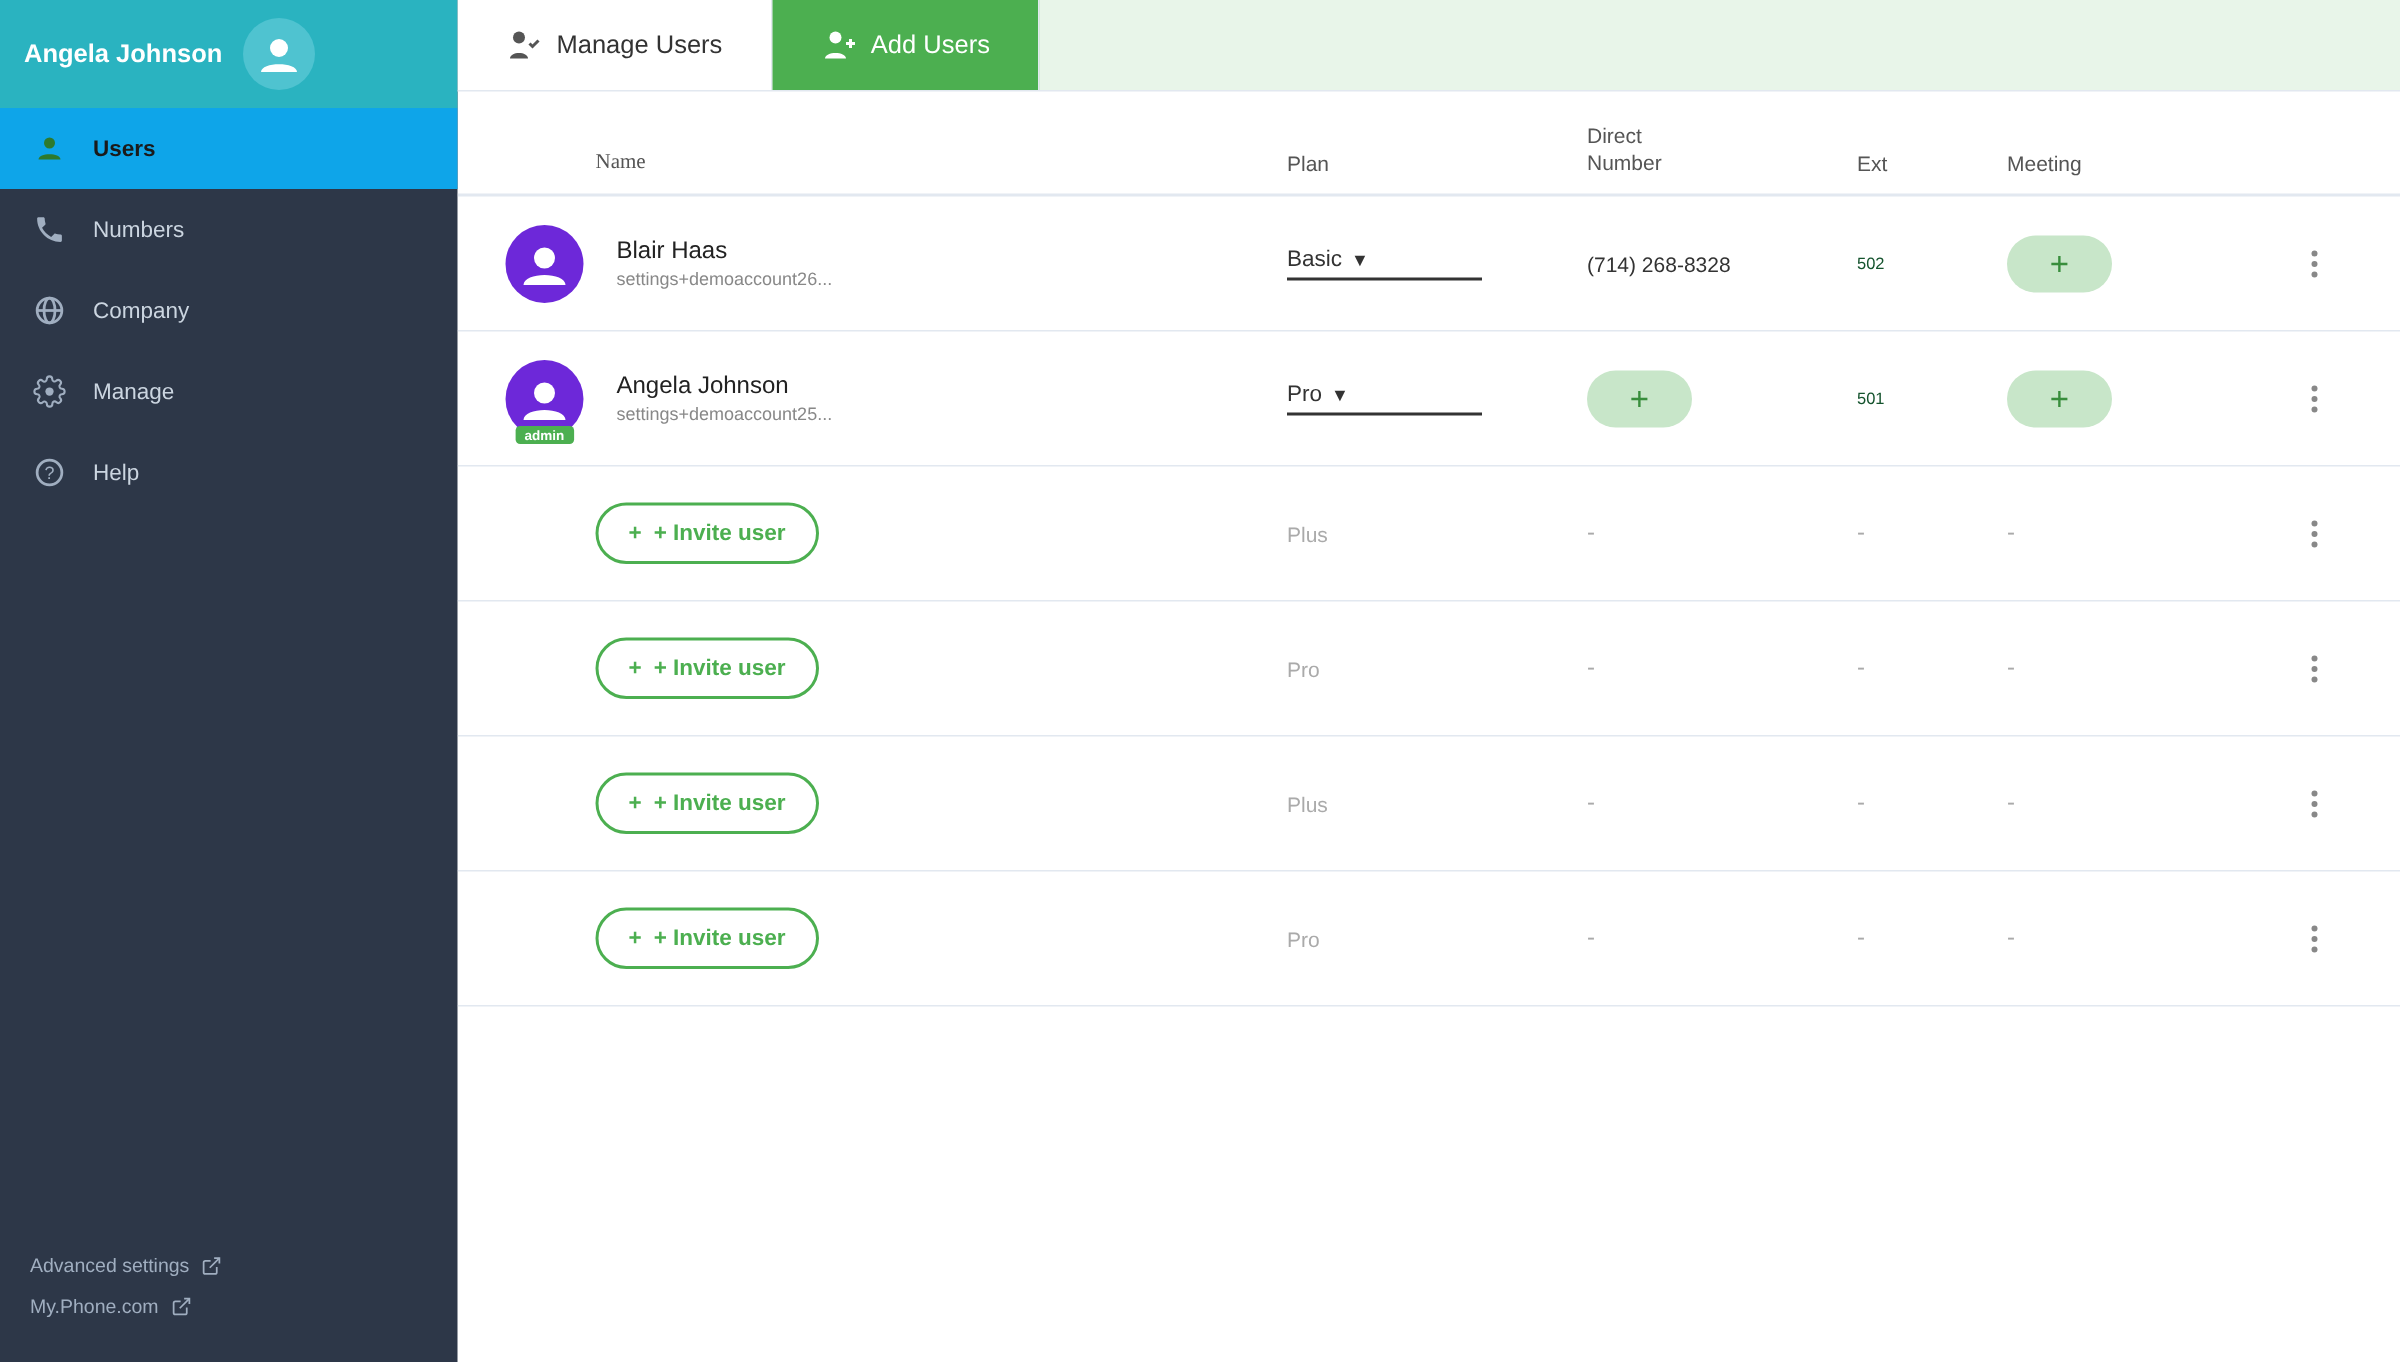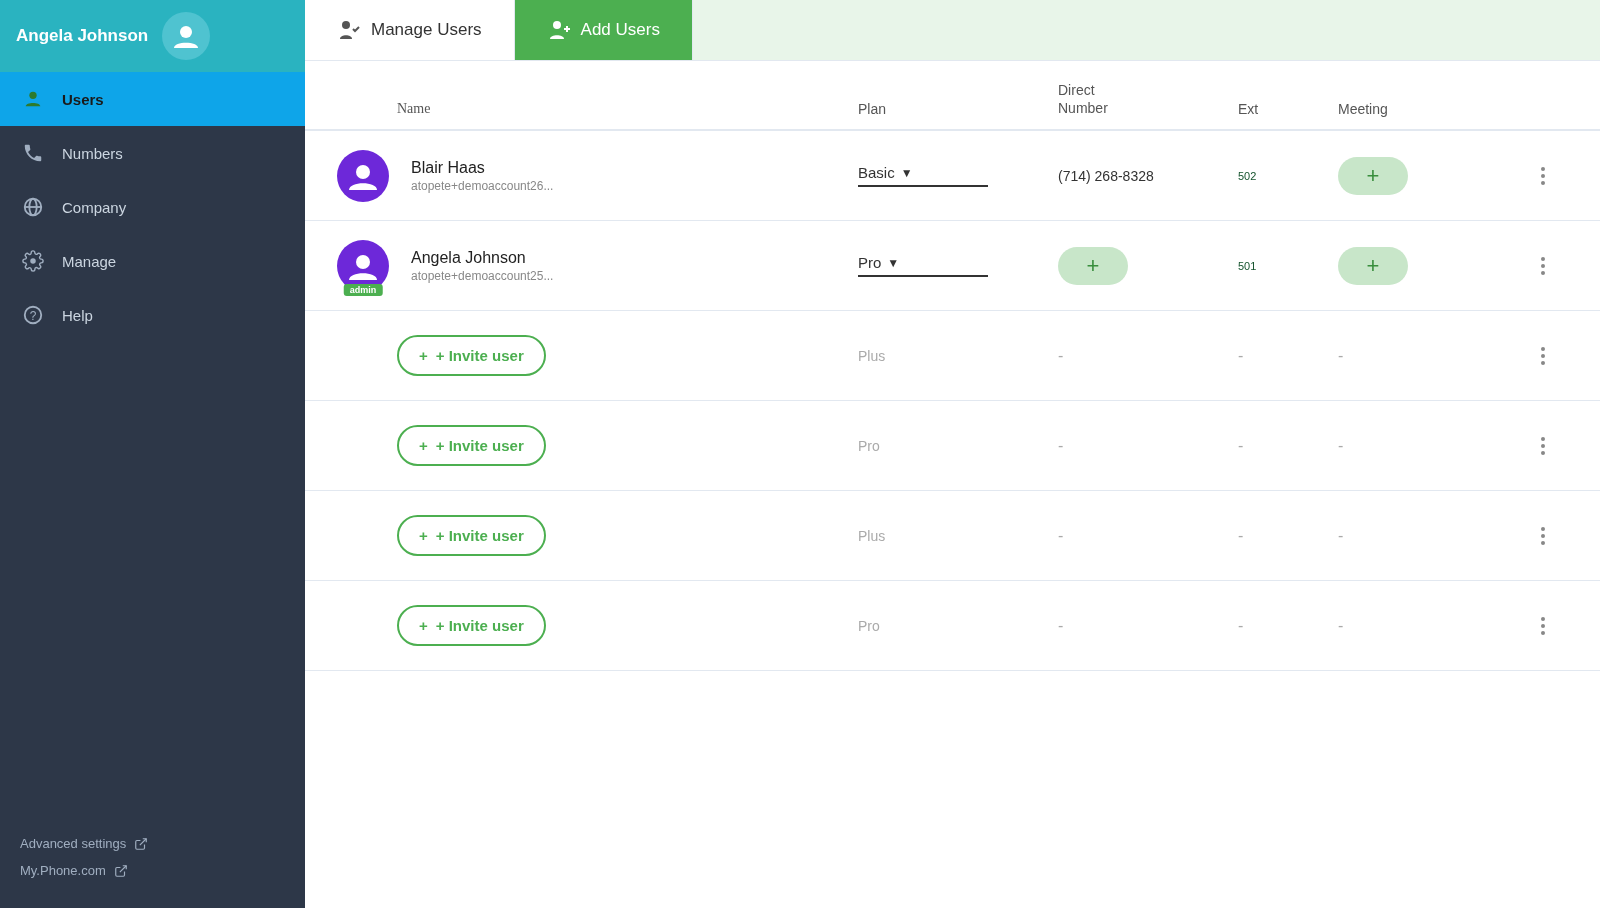--- a/index.html
+++ b/index.html
@@ -374,21 +374,21 @@
 
     <div class="table-row">
       <div class="user-avatar">
         <svg width="32" height="32" viewBox="0 0 32 32" fill="#fff">
             <circle cx="16" cy="12" r="7"></circle>
             <path d="M2 30c0-9 28-9 28 0"></path>
           </svg>
       </div>
       <div class="user-info">
         <div class="user-name">Blair Haas</div>
-        <div class="user-email">atopete+demoaccount26...</div>
+        <div class="user-email">settings+demoaccount26...</div>
       </div>
       <div class="plan-select">
         <span>Basic</span>
         <span class="arrow">▼</span>
       </div>
       <div class="phone-number">(714) 268-8328</div>
       <div class="ext-number">502</div>
       <button class="add-btn">+</button>
       <div class="more-btn">
         <div class="more-dot"></div>
@@ -400,21 +400,21 @@
     <div class="table-row">
       <div class="user-avatar" style="position:relative;">
         <svg width="32" height="32" viewBox="0 0 32 32" fill="#fff">
             <circle cx="16" cy="12" r="7"></circle>
             <path d="M2 30c0-9 28-9 28 0"></path>
           </svg>
         <div class="admin-badge">admin</div>
       </div>
       <div class="user-info">
         <div class="user-name">Angela Johnson</div>
-        <div class="user-email">atopete+demoaccount25...</div>
+        <div class="user-email">settings+demoaccount25...</div>
       </div>
       <div class="plan-select">
         <span>Pro</span>
         <span class="arrow">▼</span>
       </div>
       <button class="add-btn">+</button>
       <div class="ext-number">501</div>
       <button class="add-btn">+</button>
       <div class="more-btn">
         <div class="more-dot"></div>

